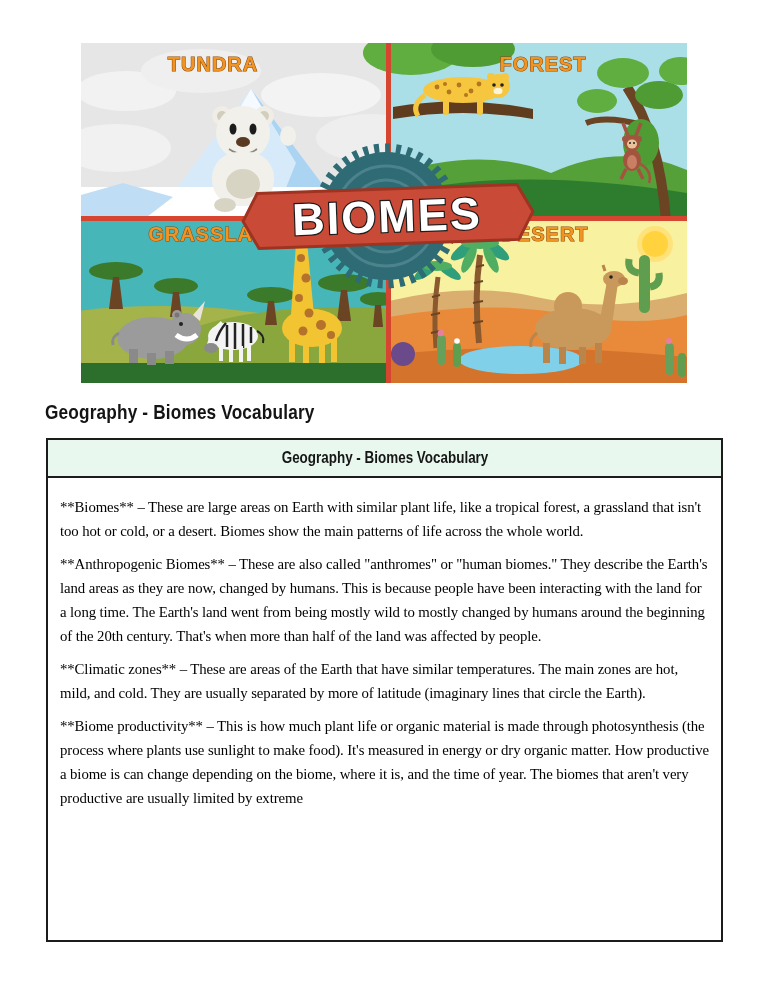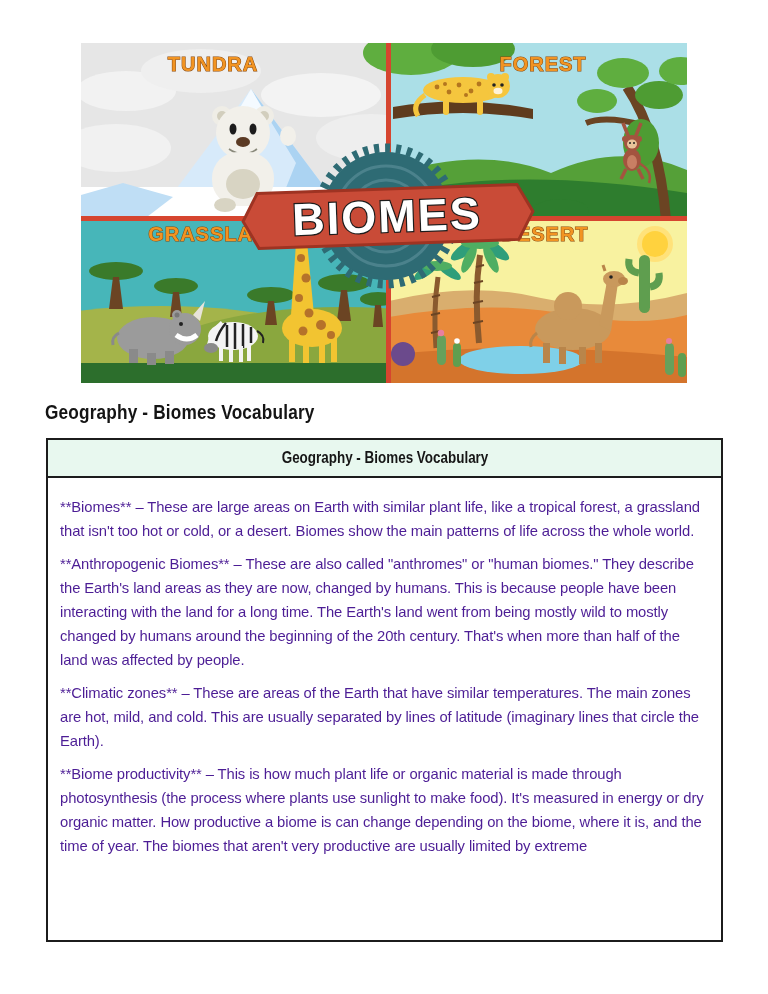--- a/index.html
+++ b/index.html
@@ -10,22 +10,22 @@
   .page-title{position:absolute;left:45px;top:400px;margin:0;font-size:21px;font-weight:700;
         color:#141414;white-space:nowrap;transform:scaleX(.82);transform-origin:left top;
         letter-spacing:.2px;}
   .vocab-table{position:absolute;left:46px;top:438px;width:677px;box-sizing:border-box;
         border:2px solid #1c1c1c;background:#fff;}
   .vocab-header{height:36px;background:#e8f8ef;border-bottom:2px solid #1c1c1c;
         display:flex;align-items:center;justify-content:center;}
   .vocab-header-text{font-size:16px;font-weight:700;color:#161616;white-space:nowrap;
         transform:scaleX(.84);}
   .vocab-body{height:462px;box-sizing:border-box;overflow:hidden;
-        padding:17px 11px 0 12px;font-size:14.8px;line-height:24px;color:#4c1d95;
-        letter-spacing:-0.1px;}
+        padding:17px 11px 0 12px;font-size:14.8px;line-height:24px;color:#000000;
+        letter-spacing:-0.1px;font-family:Liberation Serif, serif;}
   .vocab-body p{margin:0 0 9px 0;}
   text{font-family:"Liberation Sans",sans-serif;}
 </style>
 </head>
 <body>
 
 <div class="page">
 
   <div class="illustration">
     <svg viewBox="0 0 606 340" width="606" height="340">
@@ -251,18 +251,18 @@
 
   <h1 class="page-title">Geography - Biomes Vocabulary</h1>
 
   <div class="vocab-table">
     <div class="vocab-header">
       <span class="vocab-header-text">Geography - Biomes Vocabulary</span>
     </div>
     <div class="vocab-body">
       <p>**Biomes** – These are large areas on Earth with similar plant life, like a tropical forest, a grassland that isn't too hot or cold, or a desert. Biomes show the main patterns of life across the whole world.</p>
       <p>**Anthropogenic Biomes** – These are also called "anthromes" or "human biomes." They describe the Earth's land areas as they are now, changed by humans. This is because people have been interacting with the land for a long time. The Earth's land went from being mostly wild to mostly changed by humans around the beginning of the 20th century. That's when more than half of the land was affected by people.</p>
-      <p>**Climatic zones** – These are areas of the Earth that have similar temperatures. The main zones are hot, mild, and cold. This are usually separated by lines of latitude (imaginary lines that circle the Earth).</p>
+      <p>**Climatic zones** – These are areas of the Earth that have similar temperatures. The main zones are hot, mild, and cold. They are usually separated by more of latitude (imaginary lines that circle the Earth).</p>
       <p>**Biome productivity** – This is how much plant life or organic material is made through photosynthesis (the process where plants use sunlight to make food). It's measured in energy or dry organic matter. How productive a biome is can change depending on the biome, where it is, and the time of year. The biomes that aren't very productive are usually limited by extreme</p>
     </div>
   </div>
 
 </div>
 
 </body></html>

